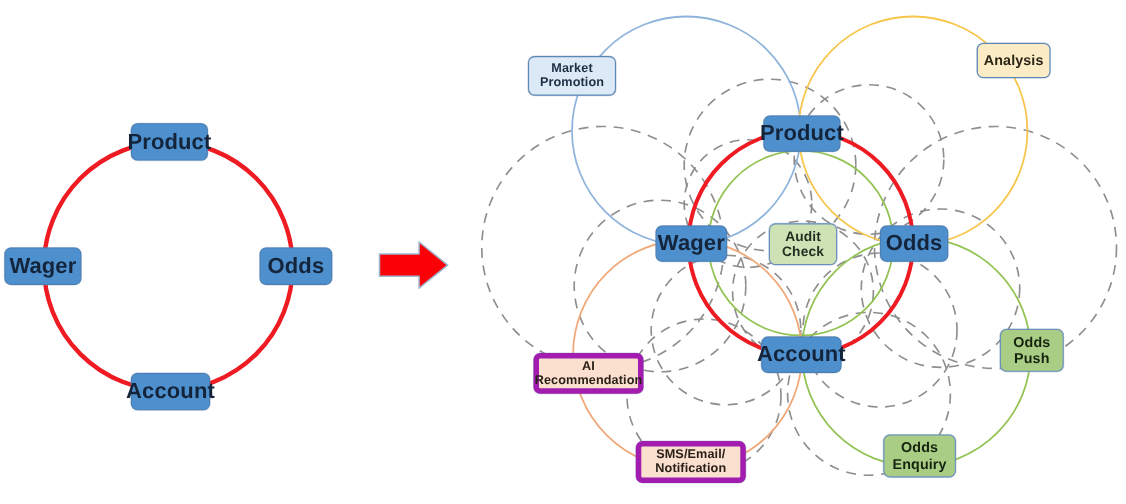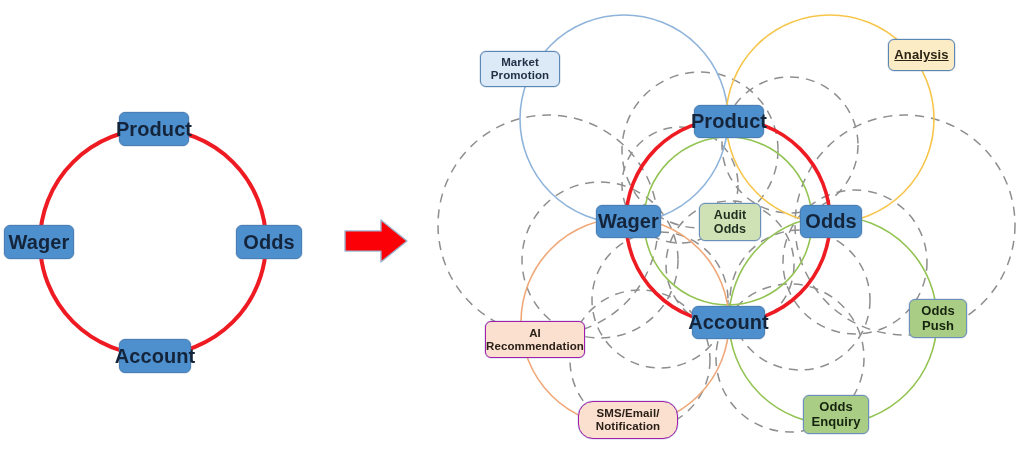--- a/index.html
+++ b/index.html
@@ -65,32 +65,31 @@
   }
   .node.green-soft2 {
     background: #a9cd84;
     border: 1px solid #6a8fbb;
     font-size: 13px;
     font-weight: 700;
     color: #16240f;
   }
   .node.peach {
     background: #fbe0d0;
-    border: 1px solid #a21caf;
+    border: 5px solid #a21caf;
     font-size: 11.5px;
     font-weight: 600;
     color: #2a2018;
   }
   .node.cream {
     background: #fbecc6;
     border: 1px solid #5b87b5;
     font-size: 13px;
     font-weight: 700;
     color: #2a2414;
-    text-decoration: underline;
   }
 </style>
 </head>
 <body>
 
 <div id="canvas">
 
   <svg class="layer" id="left-rings" viewBox="0 0 1024 458" preserveAspectRatio="none">
       <circle cx="153" cy="242" r="113" fill="none" stroke="#ee1b23" stroke-width="4"></circle>
     </svg>
@@ -131,28 +130,28 @@
       <circle cx="830" cy="119" r="104" fill="none" stroke="#f7c54a" stroke-width="1.6"></circle>
       <circle cx="833" cy="320" r="104" fill="none" stroke="#92c353" stroke-width="1.6"></circle>
       <circle cx="625" cy="322" r="104" fill="none" stroke="#f0a878" stroke-width="1.6"></circle>
     </svg>
 
   <div id="right-nodes">
       <div class="node blue-soft" style="left: 480px; top: 51px; width: 80px; height: 36px;"><span>Market
 Promotion</span></div>
       <div class="node cream" style="left: 888px; top: 39px; width: 67px; height: 32px;"><span>Analysis</span></div>
       <div class="node green-soft" style="left: 699px; top: 203px; width: 62px; height: 38px;"><span>Audit
-Odds</span></div>
+Check</span></div>
       <div class="node green-soft2" style="left: 909px; top: 299px; width: 58px; height: 39px;"><span>Odds
 Push</span></div>
       <div class="node green-soft2" style="left: 803px; top: 395px; width: 66px; height: 39px;"><span>Odds
 Enquiry</span></div>
       <div class="node peach" style="left: 485px; top: 321px; width: 100px; height: 37px;"><span>AI
 Recommendation</span></div>
-      <div class="node peach" style="left: 578px; top: 401px; width: 100px; height: 38px; border-radius: 15px;"><span>SMS/Email/
+      <div class="node peach" style="left: 578px; top: 401px; width: 100px; height: 38px;"><span>SMS/Email/
 Notification</span></div>
       <div class="node core" style="left: 694px; top: 105px; width: 70px; height: 33px;"><span>Product</span></div>
       <div class="node core" style="left: 800px; top: 205px; width: 62px; height: 33px;"><span>Odds</span></div>
       <div class="node core" style="left: 692px; top: 306px; width: 73px; height: 33px;"><span>Account</span></div>
       <div class="node core" style="left: 596px; top: 205px; width: 65px; height: 33px;"><span>Wager</span></div>
     </div>
 
 </div>
 
 </body></html>

